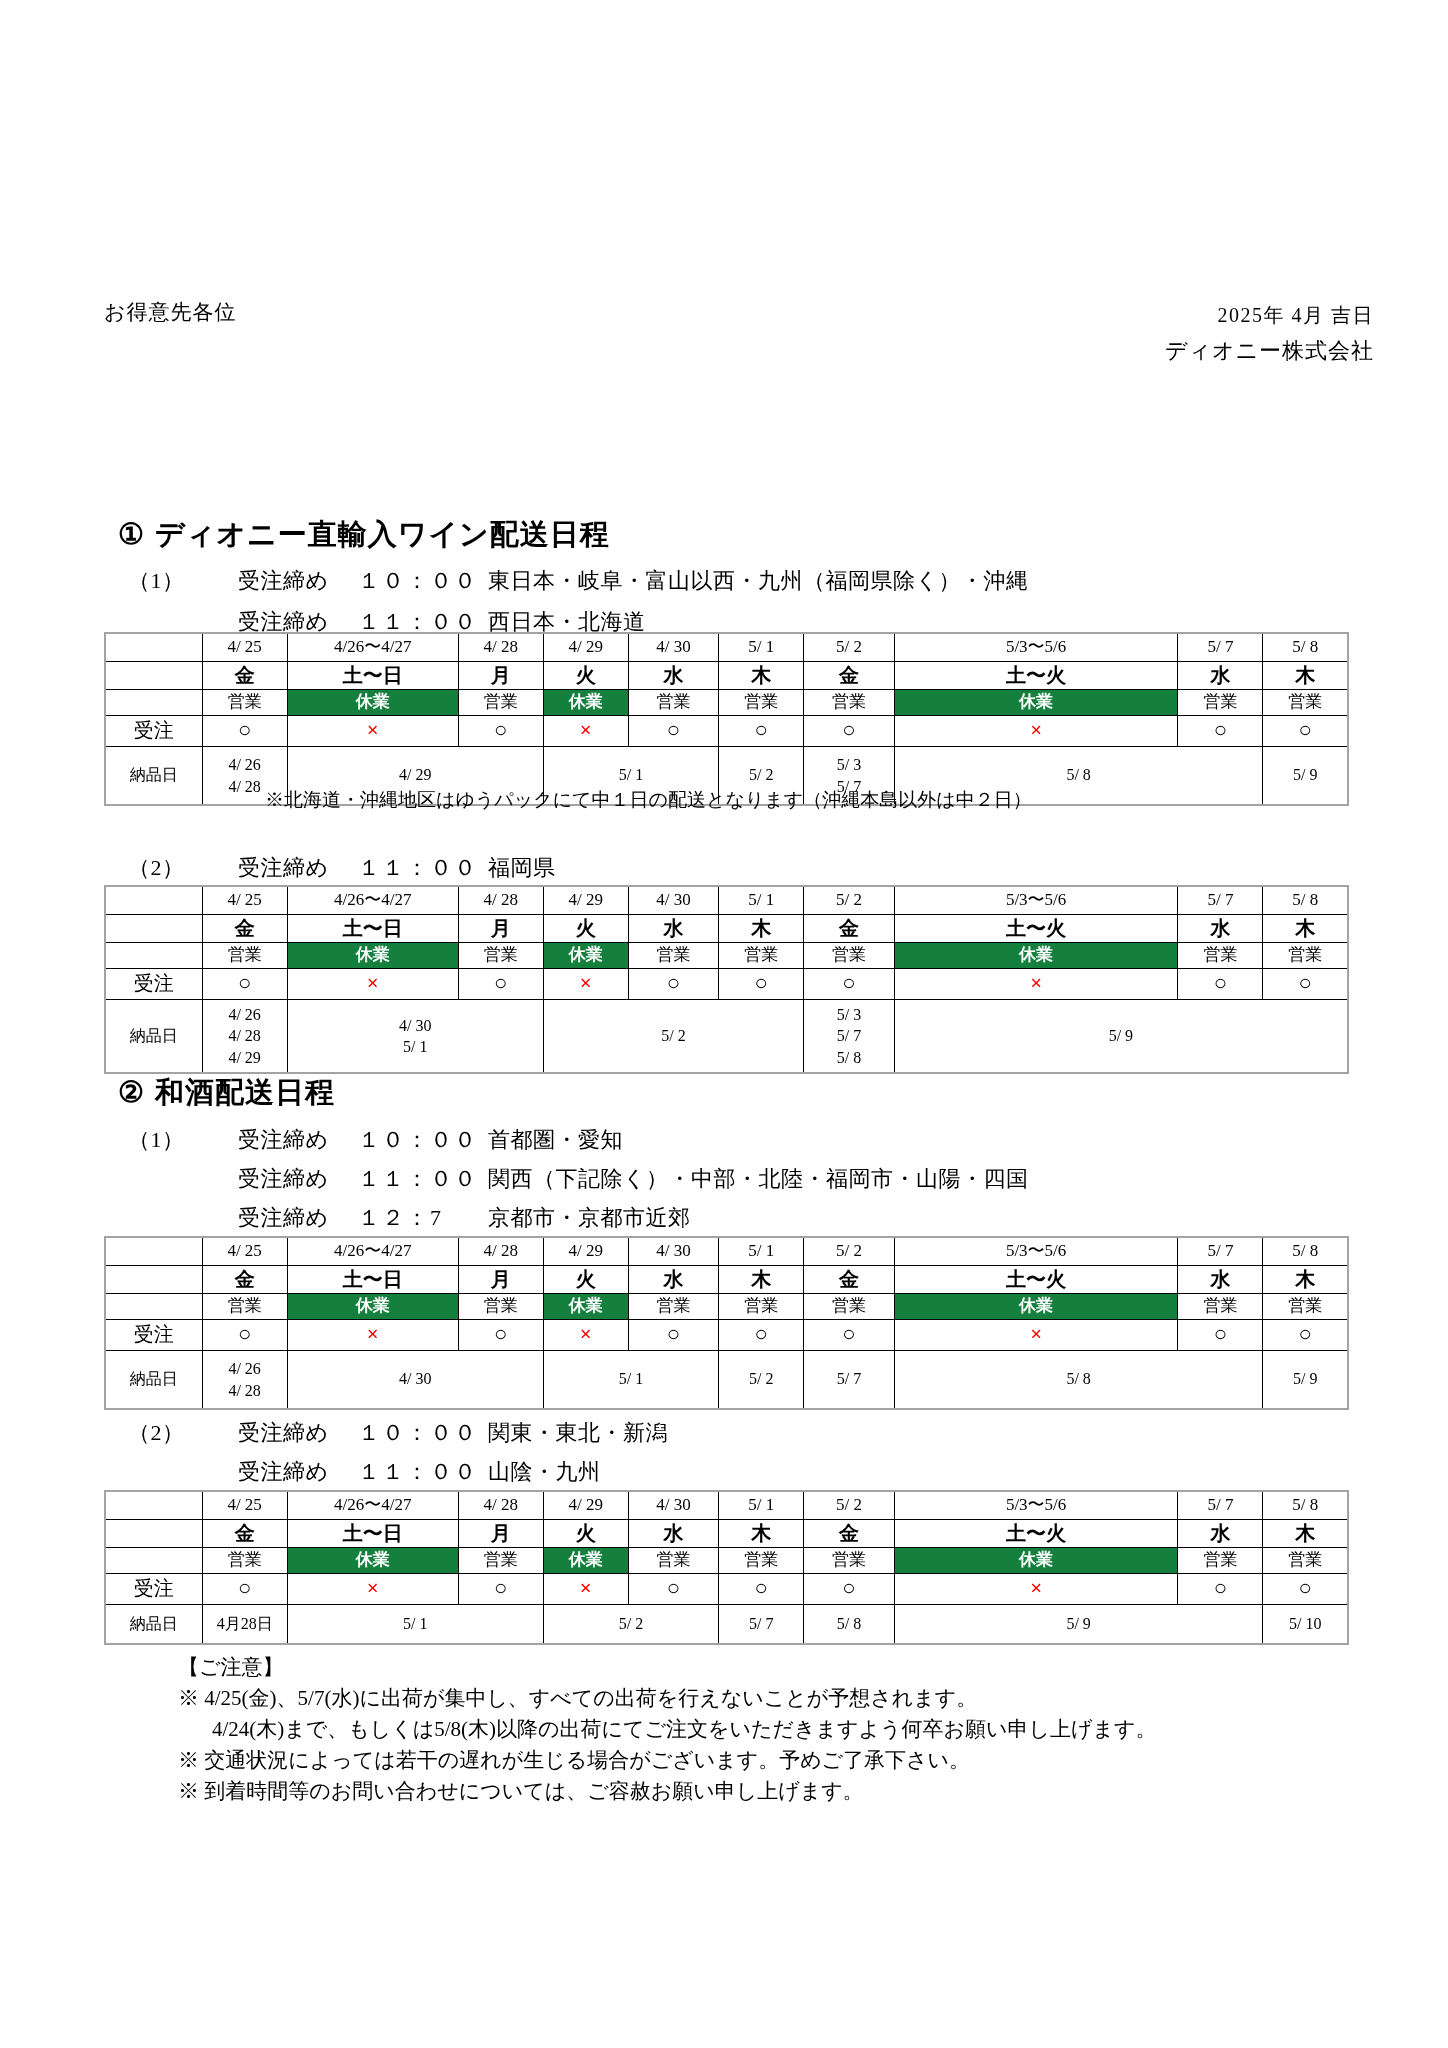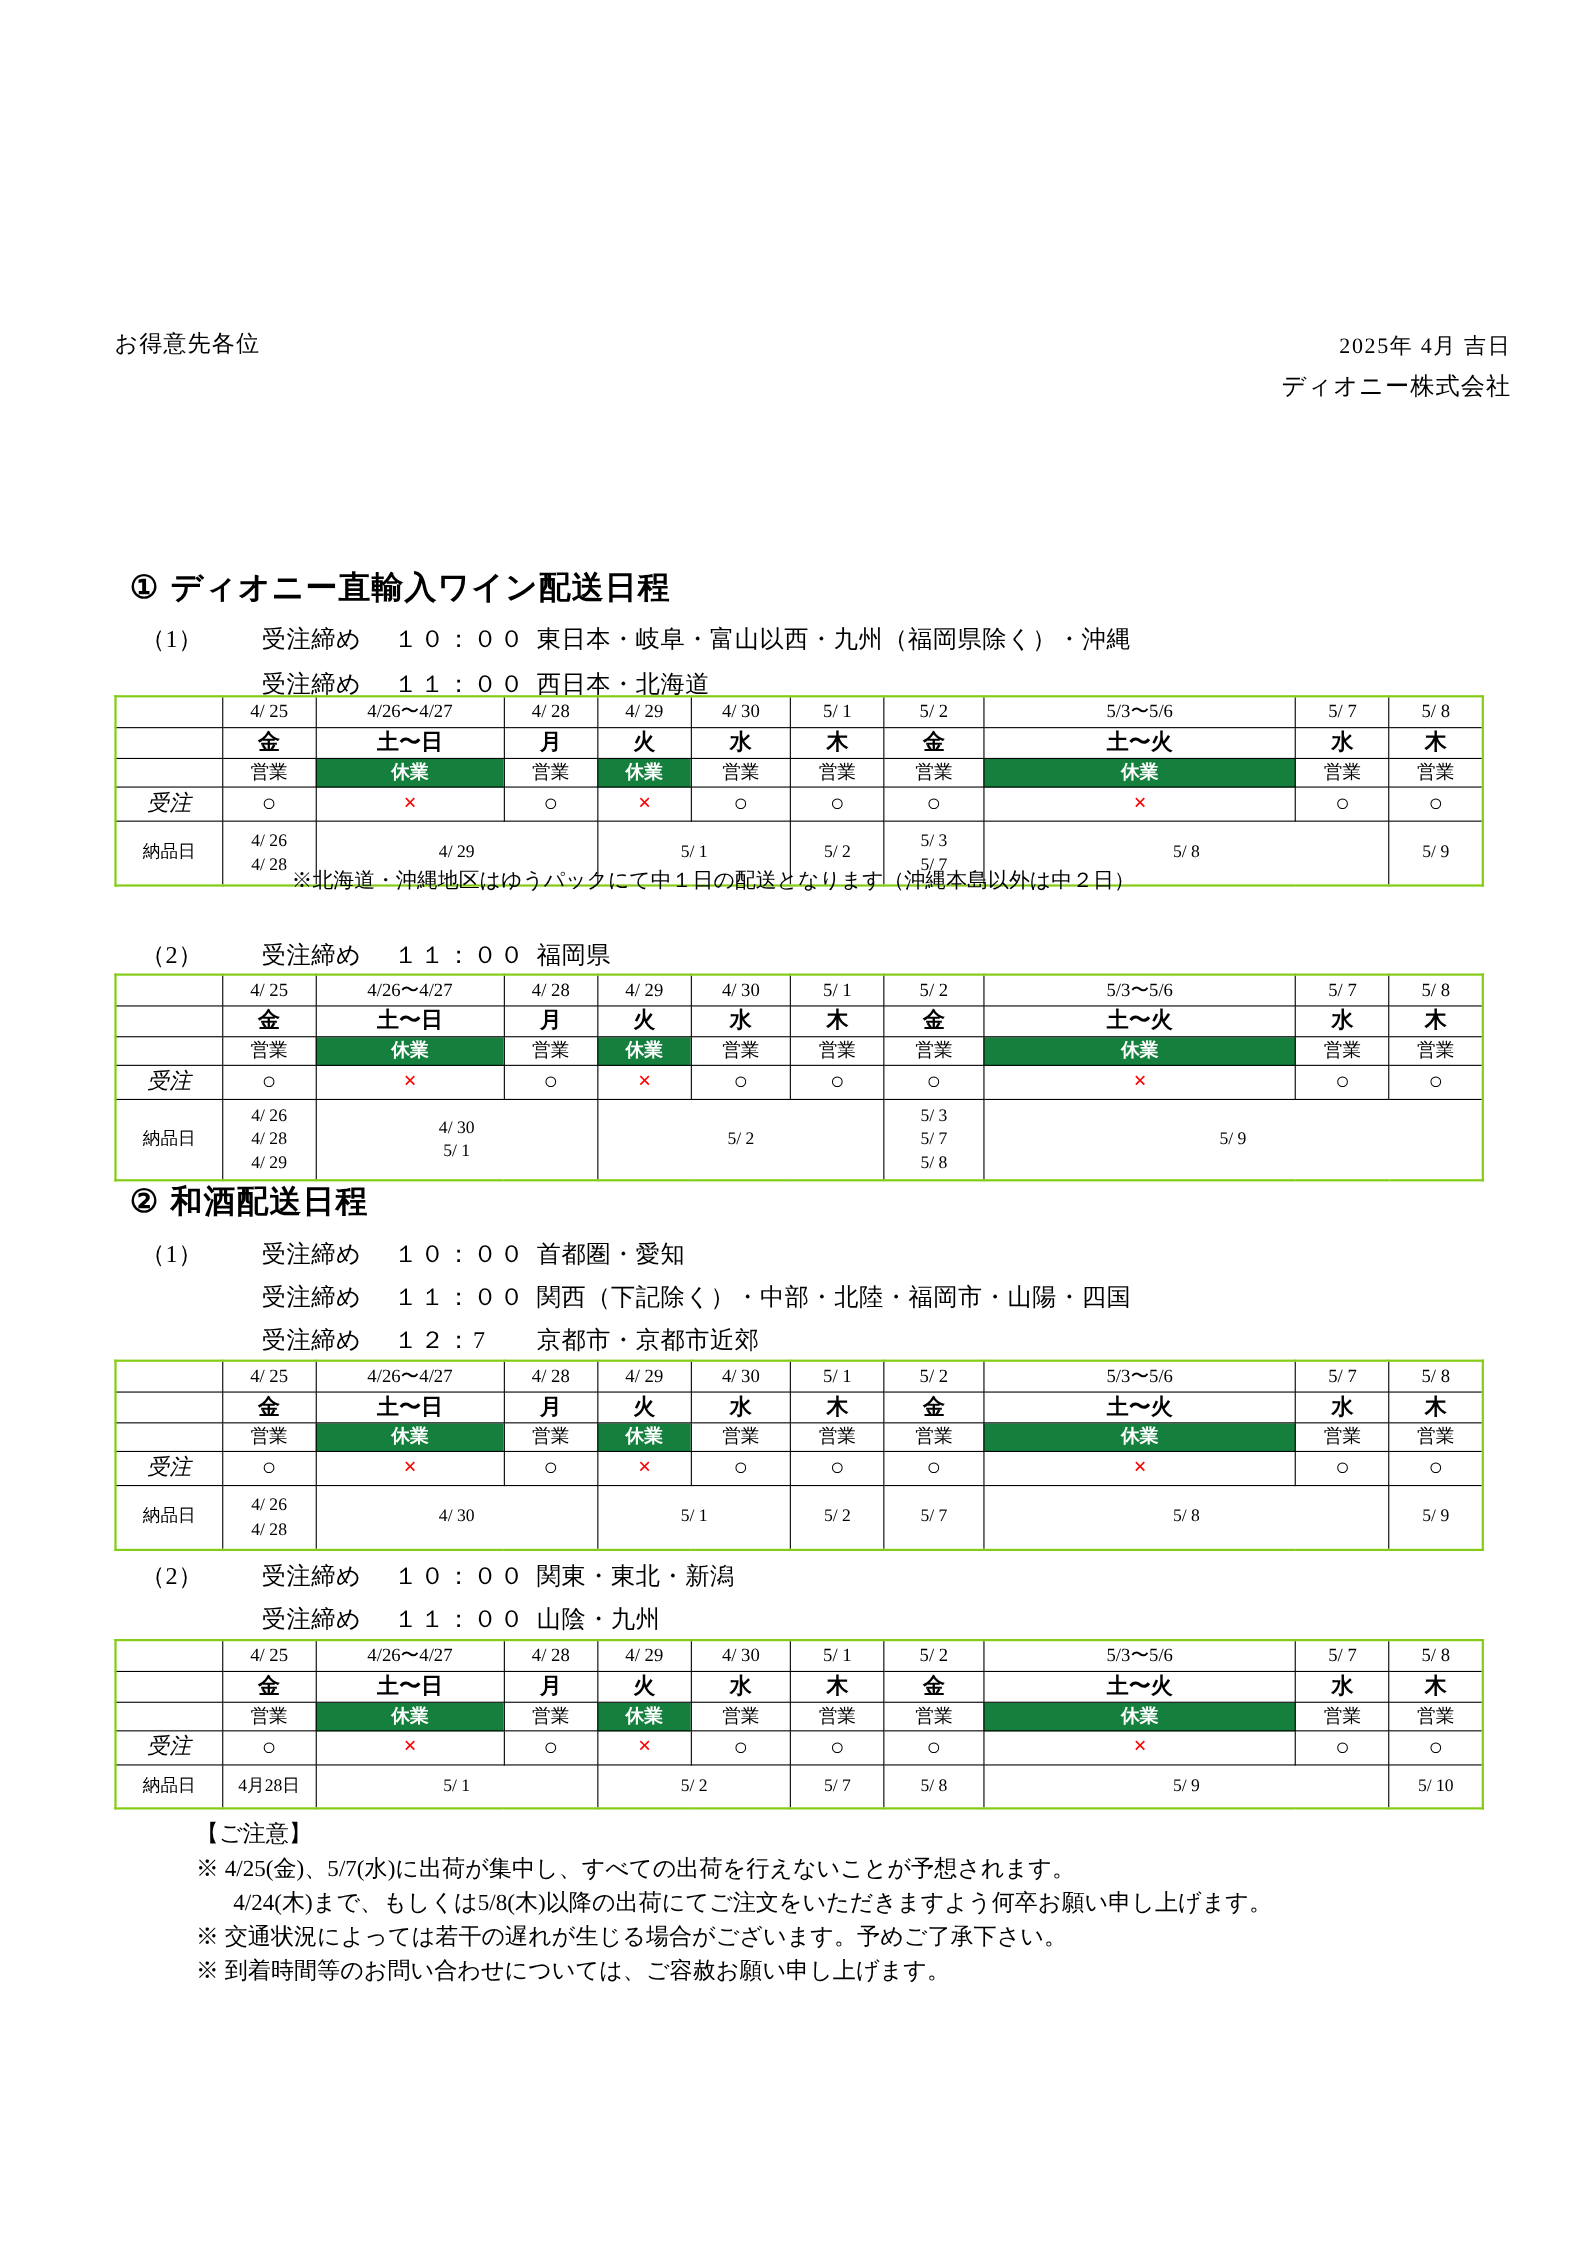--- a/index.html
+++ b/index.html
@@ -91,40 +91,40 @@
   .dl-num { width: 110px; display: inline-block; padding-left: 10px; }
   .dl-lbl { width: 120px; display: inline-block; }
   .dl-time { width: 130px; display: inline-block; letter-spacing: 2px; }
   .dl-area { display: inline-block; }
 
   
   table.sched {
     position: absolute;
     border-collapse: collapse;
     table-layout: fixed;
-    border: 2px solid #84cc16;
+    border: 2px solid #a3a3a3;
     background: #fff;
   }
   table.sched td {
     border: 1px solid #000;
     text-align: center;
     vertical-align: middle;
     font-size: 17px;
     padding: 0;
     line-height: 1.18;
     white-space: nowrap;
     font-family: "Liberation Serif", "DejaVu Serif", serif;
   }
   td.rowlbl {
     font-size: 17px;
   }
   tr.r-date td { height: 27px; font-size: 17px; }
   tr.r-dow  td { height: 27px; font-size: 20px; font-weight: bold; }
   tr.r-open td { height: 25px; font-size: 17px; }
-  tr.r-ord  td { height: 30px; font-size: 20px; font-style: italic; }
+  tr.r-ord  td { height: 30px; font-size: 20px; }
   tr.r-dlv  td { font-size: 16px; }
 
   td.closed {
     background: #15803d;
     color: #ffffff;
     font-weight: bold;
   }
   td.open-c { background: #ffffff; color: #000; margin-left: 16px; }
   .mark-o { font-size: 22px; line-height: 1; }
   .mark-x { color: #ff0000; font-weight: bold; font-size: 21px; line-height: 1; }

